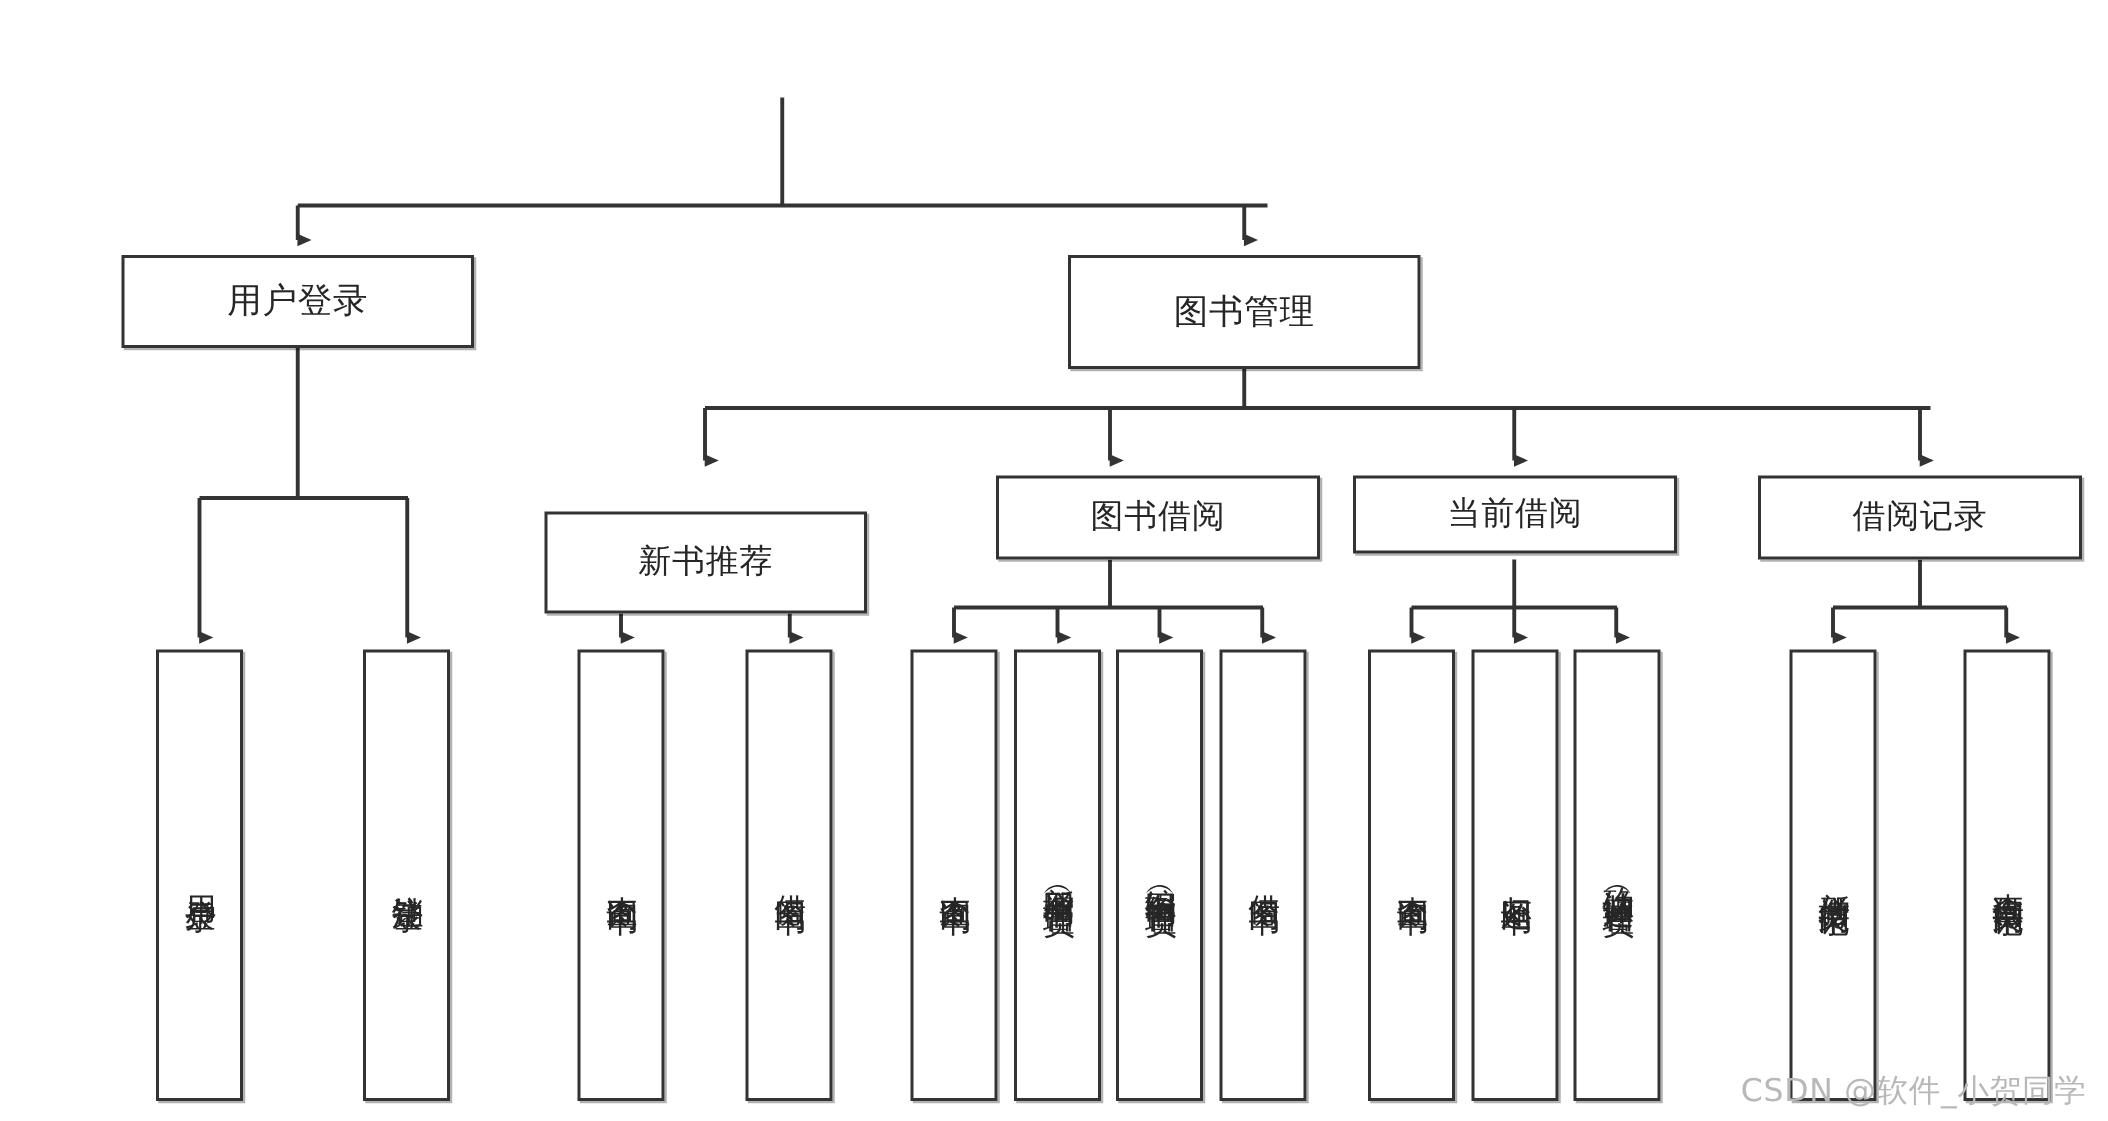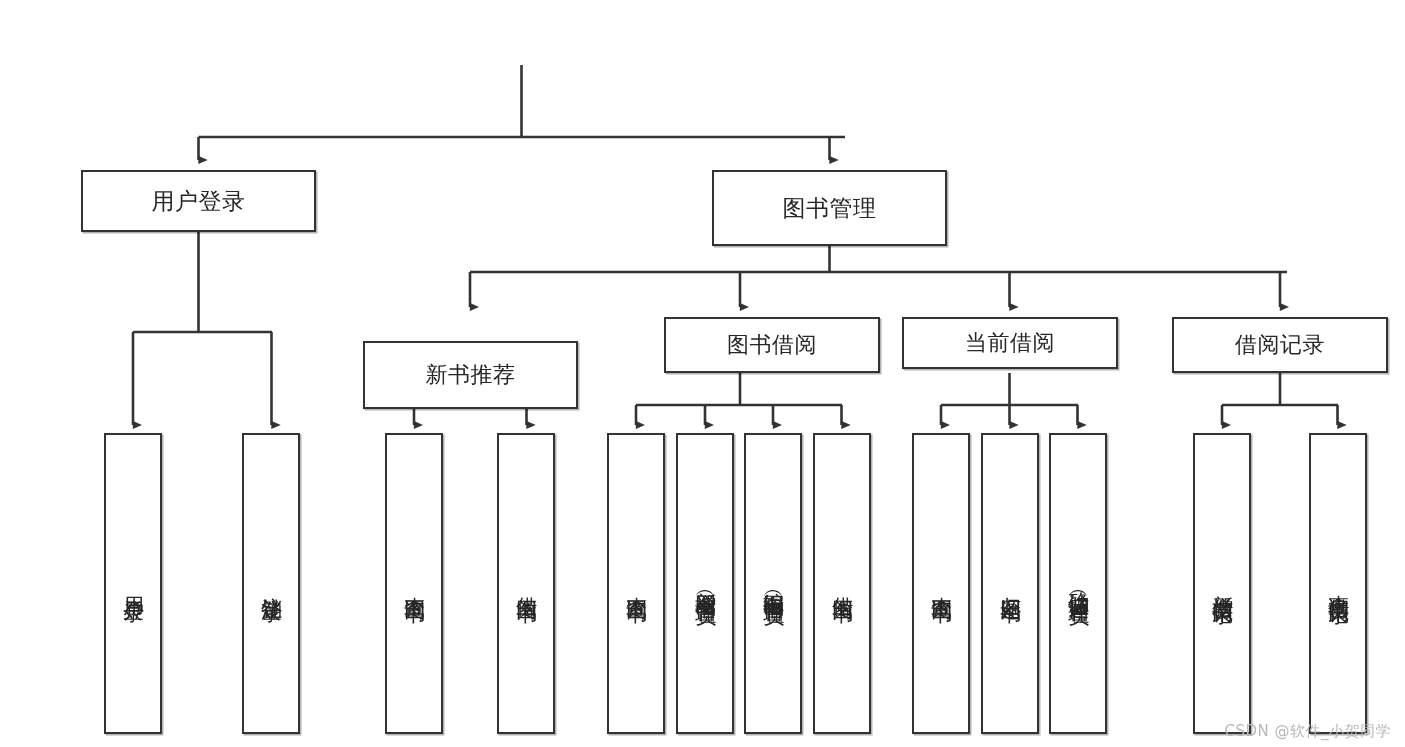--- a/index.html
+++ b/index.html
@@ -59,21 +59,21 @@
     left: 0;
     top: 0;
     width: 1405px;
     height: 747px;
     pointer-events: none;
   }
   .watermark {
     position: absolute;
     right: 14px;
     bottom: 6px;
-    font-size: 15px;
+    font-size: 21px;
     color: #b8b8b8;
     letter-spacing: 0.5px;
     white-space: nowrap;
   }
 </style>
 </head>
 <body>
 
 <div id="diagram-root">
 

